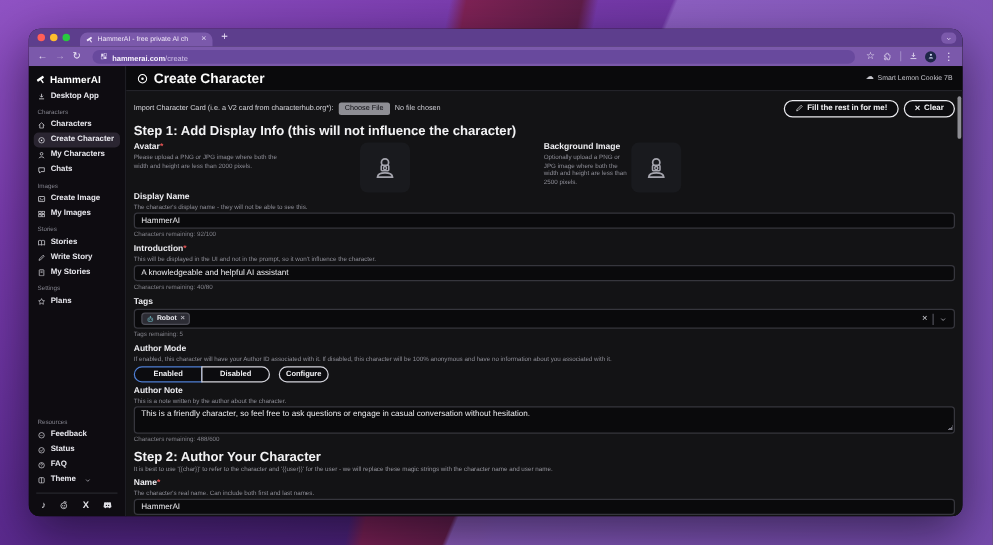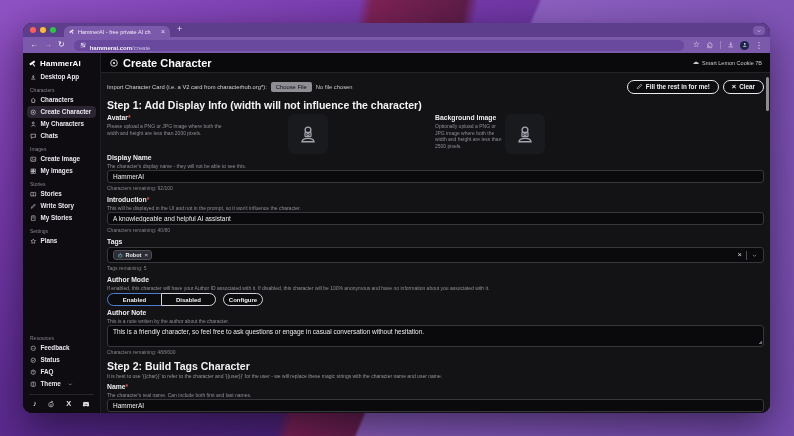--- a/index.html
+++ b/index.html
@@ -336,21 +336,21 @@
                   <path d="M3 13l.8-2.8 7.4-7.4 2 2-7.4 7.4z" fill="none" stroke="currentColor" stroke-width="1.3"></path>
                 </svg>
               <span>Fill the rest in for me!</span>
             </button>
             <button class="pill-btn">
               <span class="pill-x">×</span>
               <span>Clear</span>
             </button>
           </div>
 
-          <h2 class="step">Step 1: Add Display Info (width will not influence the character)</h2>
+          <h2 class="step">Step 1: Add Display Info (this will not influence the character)</h2>
 
           <div class="upload-row">
             <div class="u-block1">
               <div class="field-label"><span>Avatar</span><span class="req">*</span></div>
               <p class="desc multi">Please upload a PNG or JPG image where both the width and height are less than 2000 pixels.</p>
             </div>
             <div class="thumb t1">
               <svg viewBox="0 0 16 16">
                   <circle cx="8" cy="4.8" r="2.3" fill="none" stroke="currentColor" stroke-width="1.1"></circle>
                   <path d="M3.2 14.2c.3-3.6 9.3-3.6 9.6 0z" fill="none" stroke="currentColor" stroke-width="1.1"></path>
@@ -426,21 +426,21 @@
           <div class="fld-tight">
             <div class="field-label">Author Note</div>
             <p class="desc">This is a note written by the author about the character.</p>
             <div class="ta-wrap">
               <textarea class="txt" style="">This is a friendly character, so feel free to ask questions or engage in casual conversation without hesitation.</textarea>
               <span class="resize-corner"></span>
             </div>
             <div class="remaining">Characters remaining: 488/600</div>
           </div>
 
-          <h2 class="step">Step 2: Build Tags Character</h2>
+          <h2 class="step">Step 2: Author Your Character</h2>
           <p class="step2-desc">It is best to use '{{char}}' to refer to the character and '{{user}}' for the user - we will replace these magic strings with the character name and user name.</p>
 
           <div class="fld-tight" style="margin-top:4px;">
             <div class="field-label"><span>Name</span><span class="req">*</span></div>
             <p class="desc">The character's real name. Can include both first and last names.</p>
             <input class="txt" value="HammerAI" style="">
 
           </div>
 
         </div>

